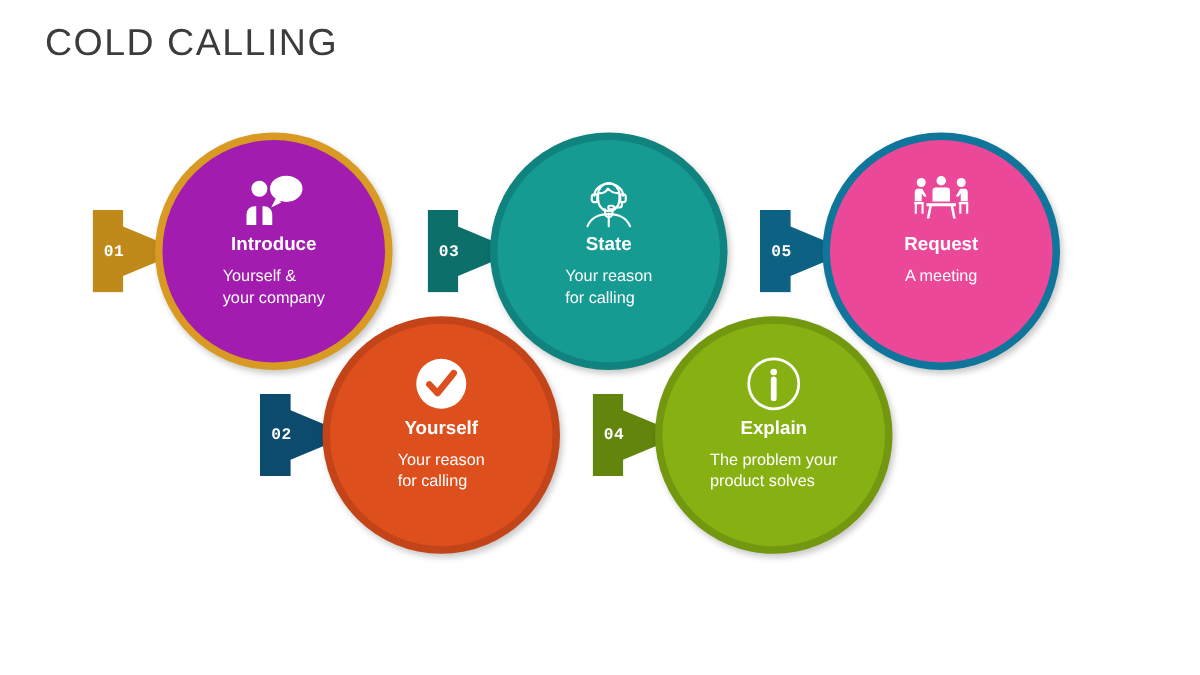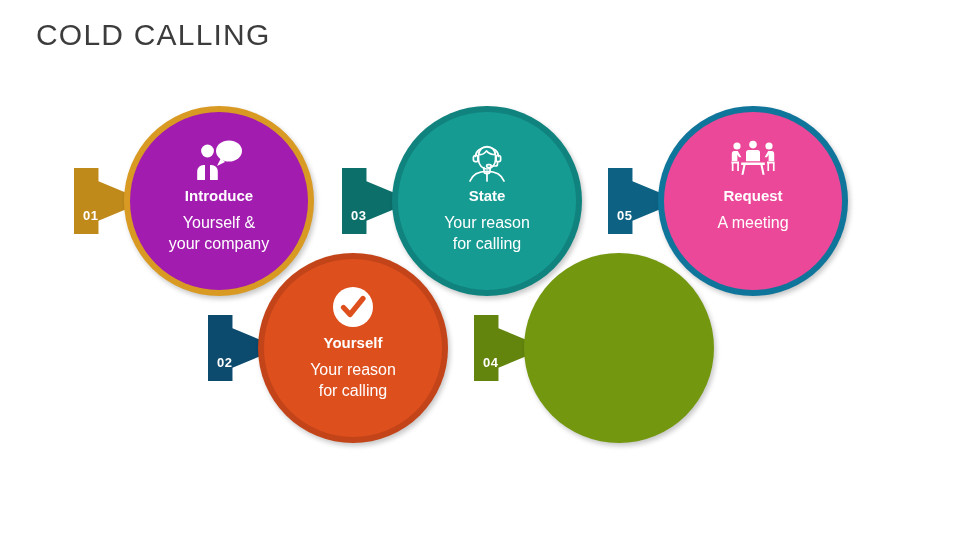--- a/index.html
+++ b/index.html
@@ -56,22 +56,21 @@
   }
   .arrow-num {
     position: absolute;
     left: 9px;
     top: 50%;
     transform: translateY(-50%);
     color: #ffffff;
     font-size: 13px;
     font-weight: bold;
     letter-spacing: 0.4px;
-    font-family: Liberation Sans, sans-serif;
-    margin-top: 14px;
+    font-family: Liberation Mono, monospace;
   }
 
   
   .ring {
     position: absolute;
     left: 0;
     top: 0;
     width: 190px;
     height: 190px;
     border-radius: 50%;
@@ -110,22 +109,22 @@
     font-size: 15px;
     font-weight: bold;
     text-align: center;
     line-height: 1.1;
     font-family: "Liberation Sans", sans-serif;
     margin-bottom: 7px;
     white-space: nowrap;
   }
   .step-desc {
     color: #ffffff;
-    font-size: 16px;
-    text-align: center;
+    font-size: 13px;
+    text-align: left;
     line-height: 1.35;
     font-family: "Liberation Sans", sans-serif;
     max-width: 158px;
   }
 
   
   .row-top  { z-index: 5; }
   .row-bot  { z-index: 9; }
 </style>
 </head>
@@ -202,20 +201,34 @@
             <div>Your reason</div>
             <div>for calling</div>
           </div>
         </div>
       </div>
       <div class="step row-bot" style="left: 524px; top: 253px;">
         <div class="arrow" style="background: rgb(99, 132, 13);">
           <div class="arrow-num">04</div>
         </div>
         <div class="ring" style="background: rgb(115, 152, 16);"></div>
+        <div class="disc" style="background: rgb(135, 177, 19);">
+          <div class="icon-wrap">
+    <svg width="46" height="46" viewBox="0 0 46 46" fill="none" xmlns="http://www.w3.org/2000/svg">
+      <circle cx="23" cy="23" r="20" stroke="#fff" stroke-width="2.2" fill="none"></circle>
+      <circle cx="23" cy="13.6" r="2.6" fill="#fff"></circle>
+      <path d="M23 19.5 v15" stroke="#fff" stroke-width="4.6" stroke-linecap="round"></path>
+    </svg>
+          </div>
+          <div class="step-title">Explain</div>
+          <div class="step-desc">
+            <div>The problem your</div>
+            <div>product solves</div>
+          </div>
+        </div>
       </div>
       <div class="step row-top" style="left: 658px; top: 106px;">
         <div class="arrow" style="background: rgb(13, 98, 132);">
           <div class="arrow-num">05</div>
         </div>
         <div class="ring" style="background: rgb(16, 117, 155);"></div>
         <div class="disc" style="background: #ec4899;">
           <div class="icon-wrap">
     <svg width="50" height="40" viewBox="0 0 50 40" fill="none" xmlns="http://www.w3.org/2000/svg">
 

